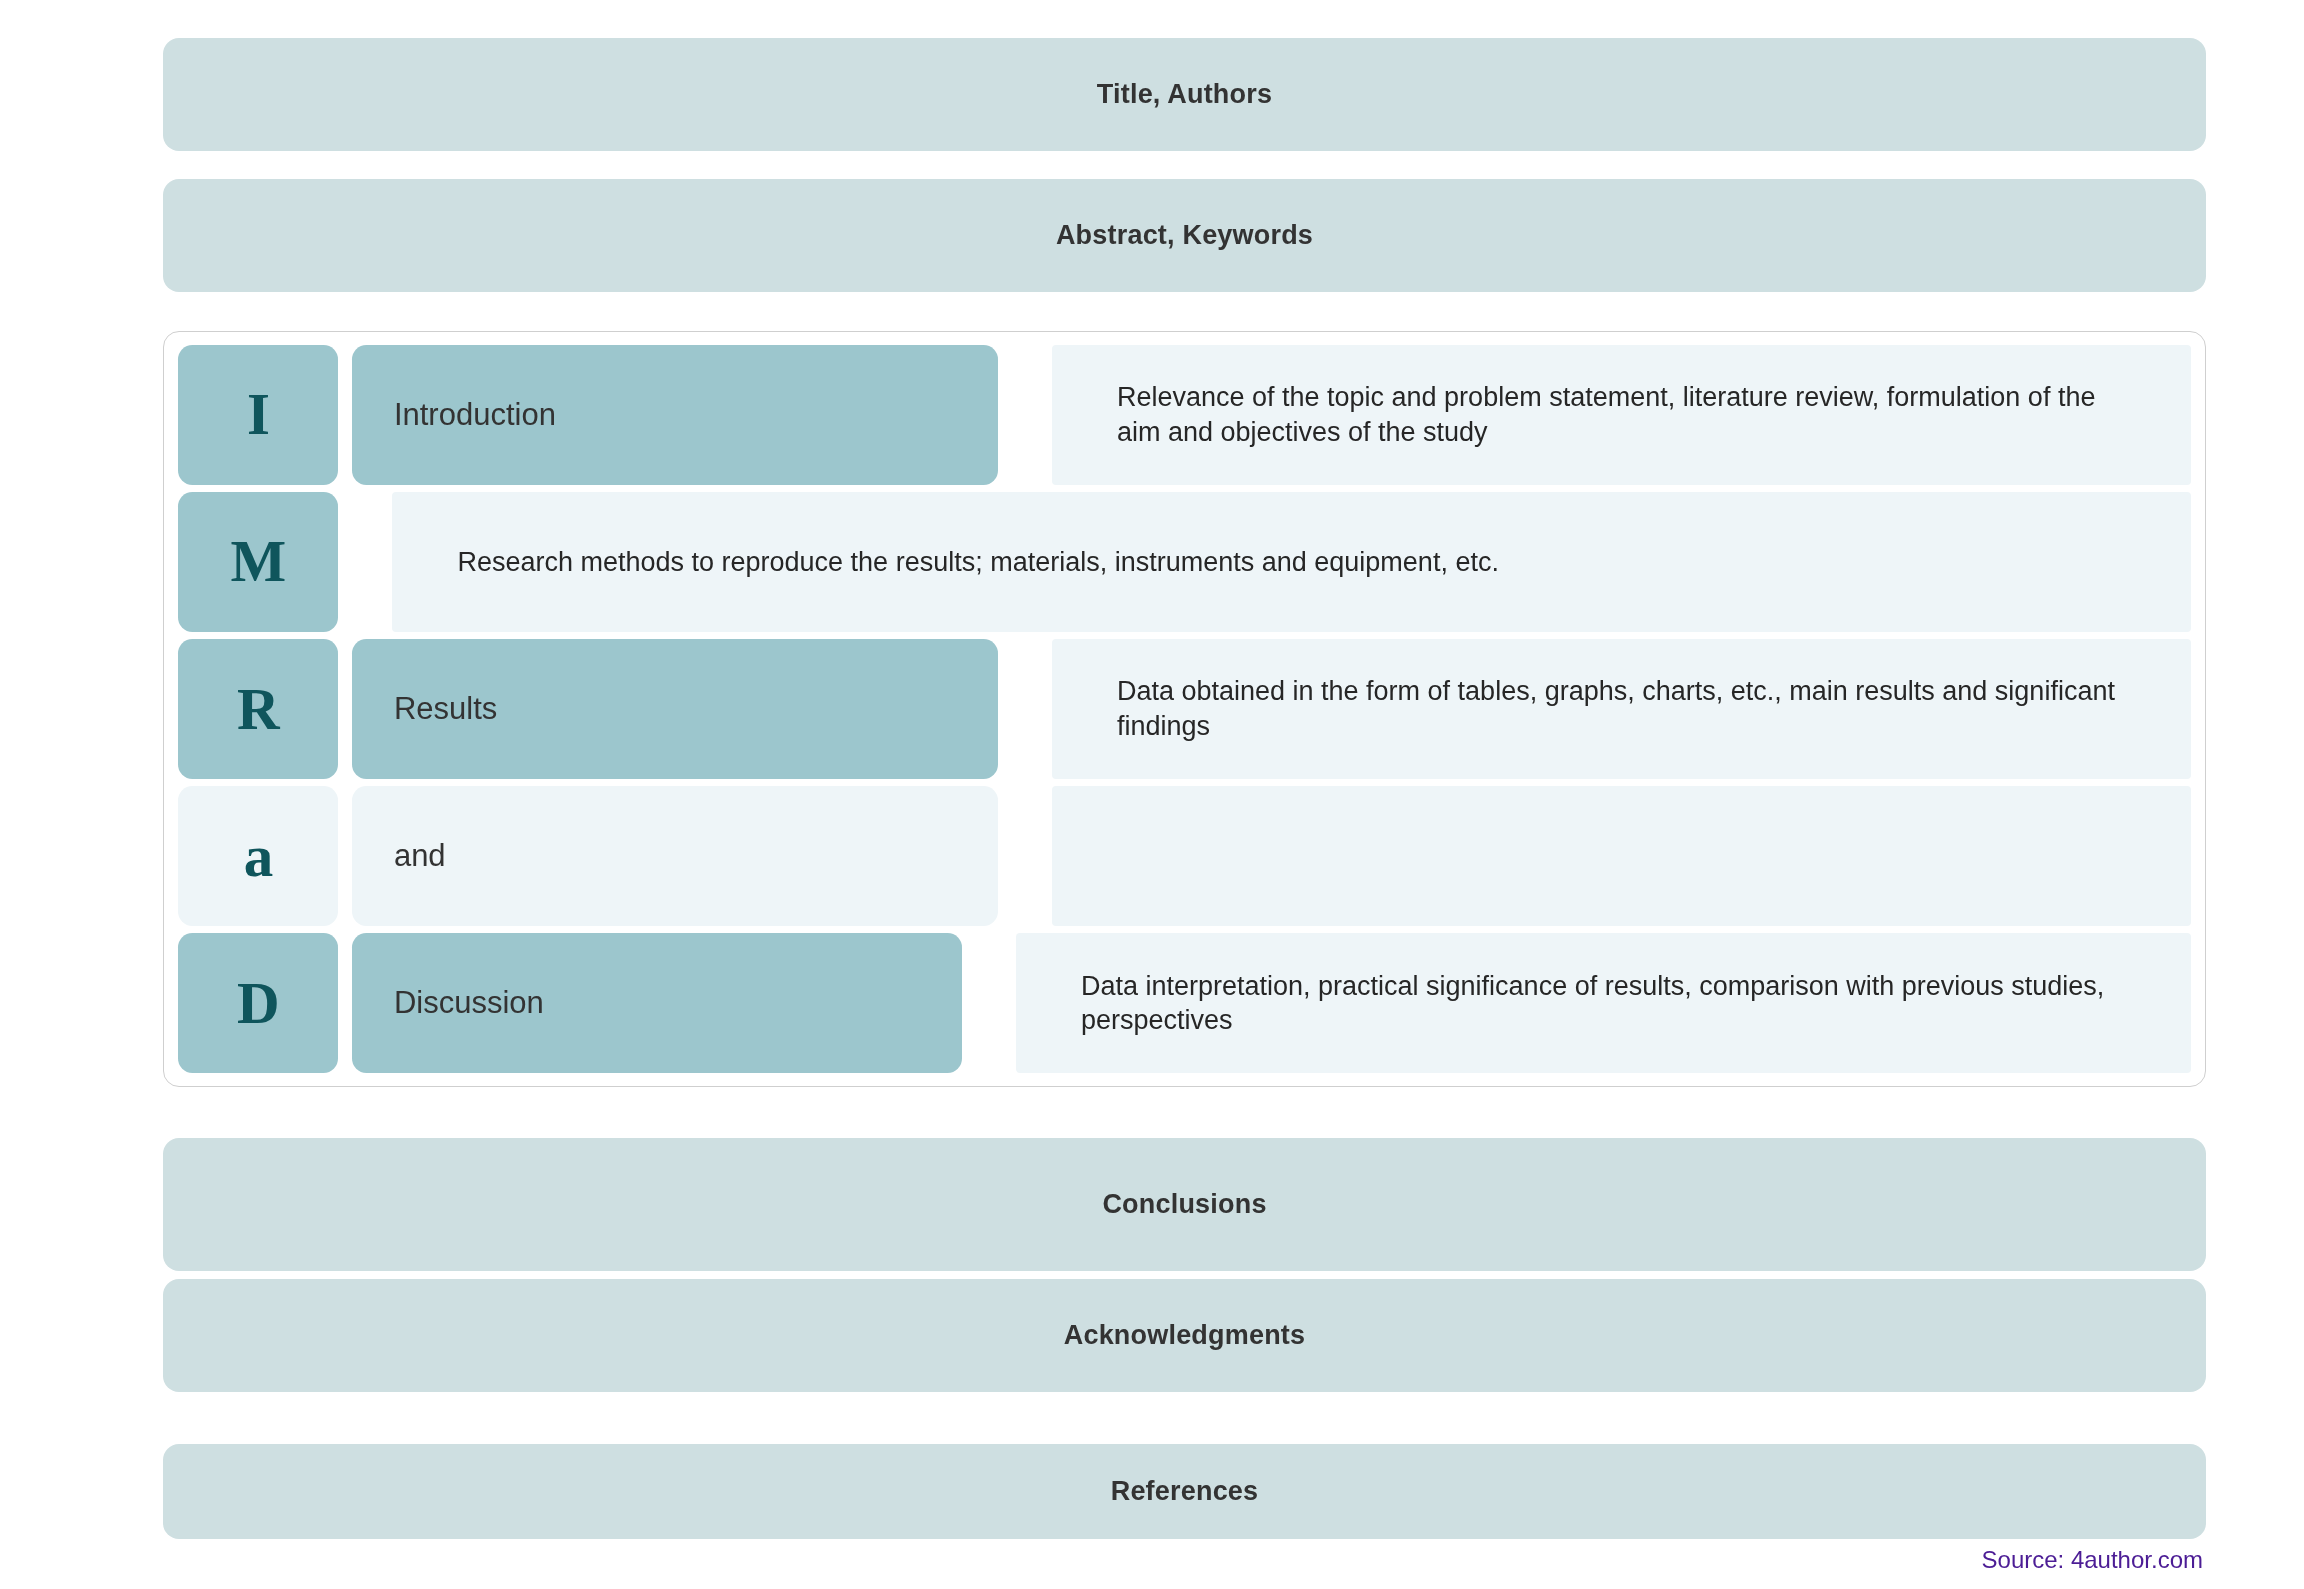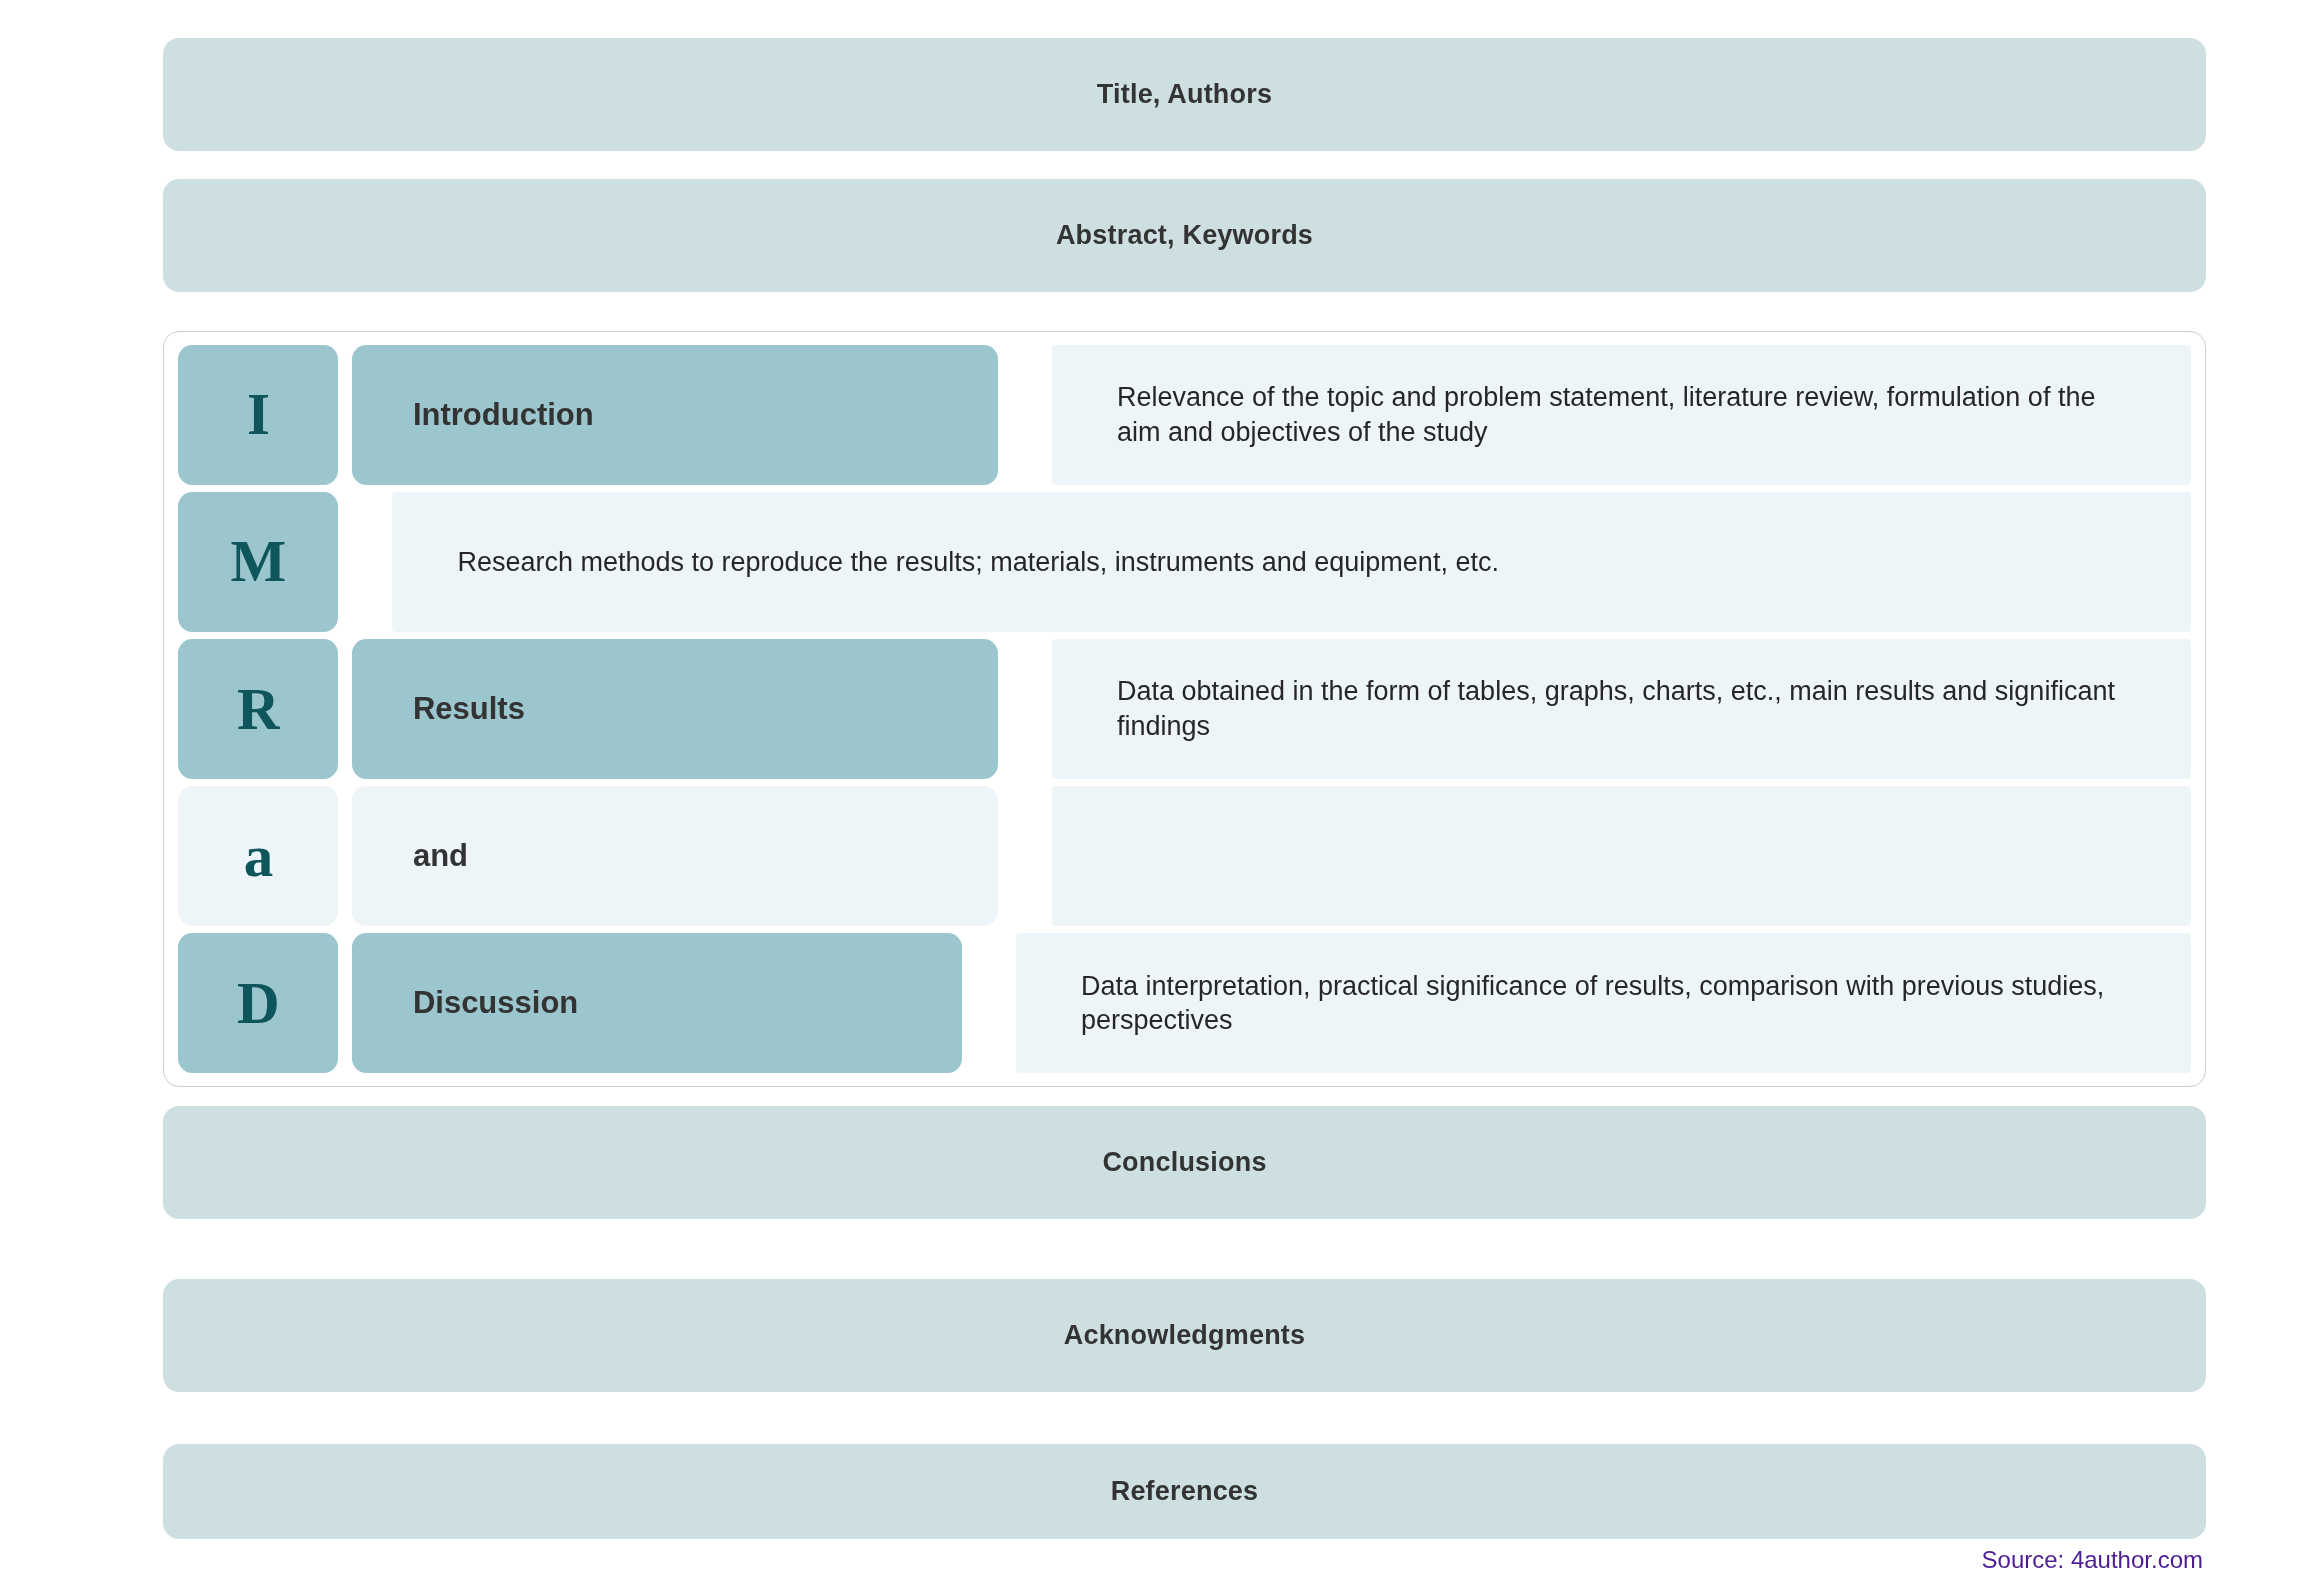--- a/index.html
+++ b/index.html
@@ -36,21 +36,21 @@
   }
   .band-label {
     font-size: 27px;
     font-weight: bold;
     color: #333333;
     letter-spacing: 0.2px;
   }
 
   #band-title      { top: 38px;   height: 113px; }
   #band-abstract   { top: 179px;  height: 113px; }
-  #band-conclusions{ top: 1106px; height: 113px; }
+  #band-conclusions{ top: 1138px; height: 133px; }
   #band-acknow     { top: 1279px; height: 113px; }
   #band-references { top: 1444px; height: 95px; }
 
   
   #imrad-container {
     position: absolute;
     left: 131px;
     top: 331px;
     width: 2043px;
     height: 756px;
@@ -88,24 +88,24 @@
   }
 
   .label-box {
     flex: 0 0 646px;
     width: 646px;
     margin-left: 13.5px;
     background: #9cc6cd;
     border-radius: 14.4px;
     display: flex;
     align-items: center;
-    padding-left: 61px;
+    padding-left: 42px;
     box-sizing: border-box;
     font-size: 31px;
-    font-weight: bold;
+    font-weight: normal;
     color: #333333;
   }
   .label-box.narrow {
     flex: 0 0 610px;
     width: 610px;
   }
 
   .desc-box {
     flex: 1 1 auto;
     margin-left: 54px;

